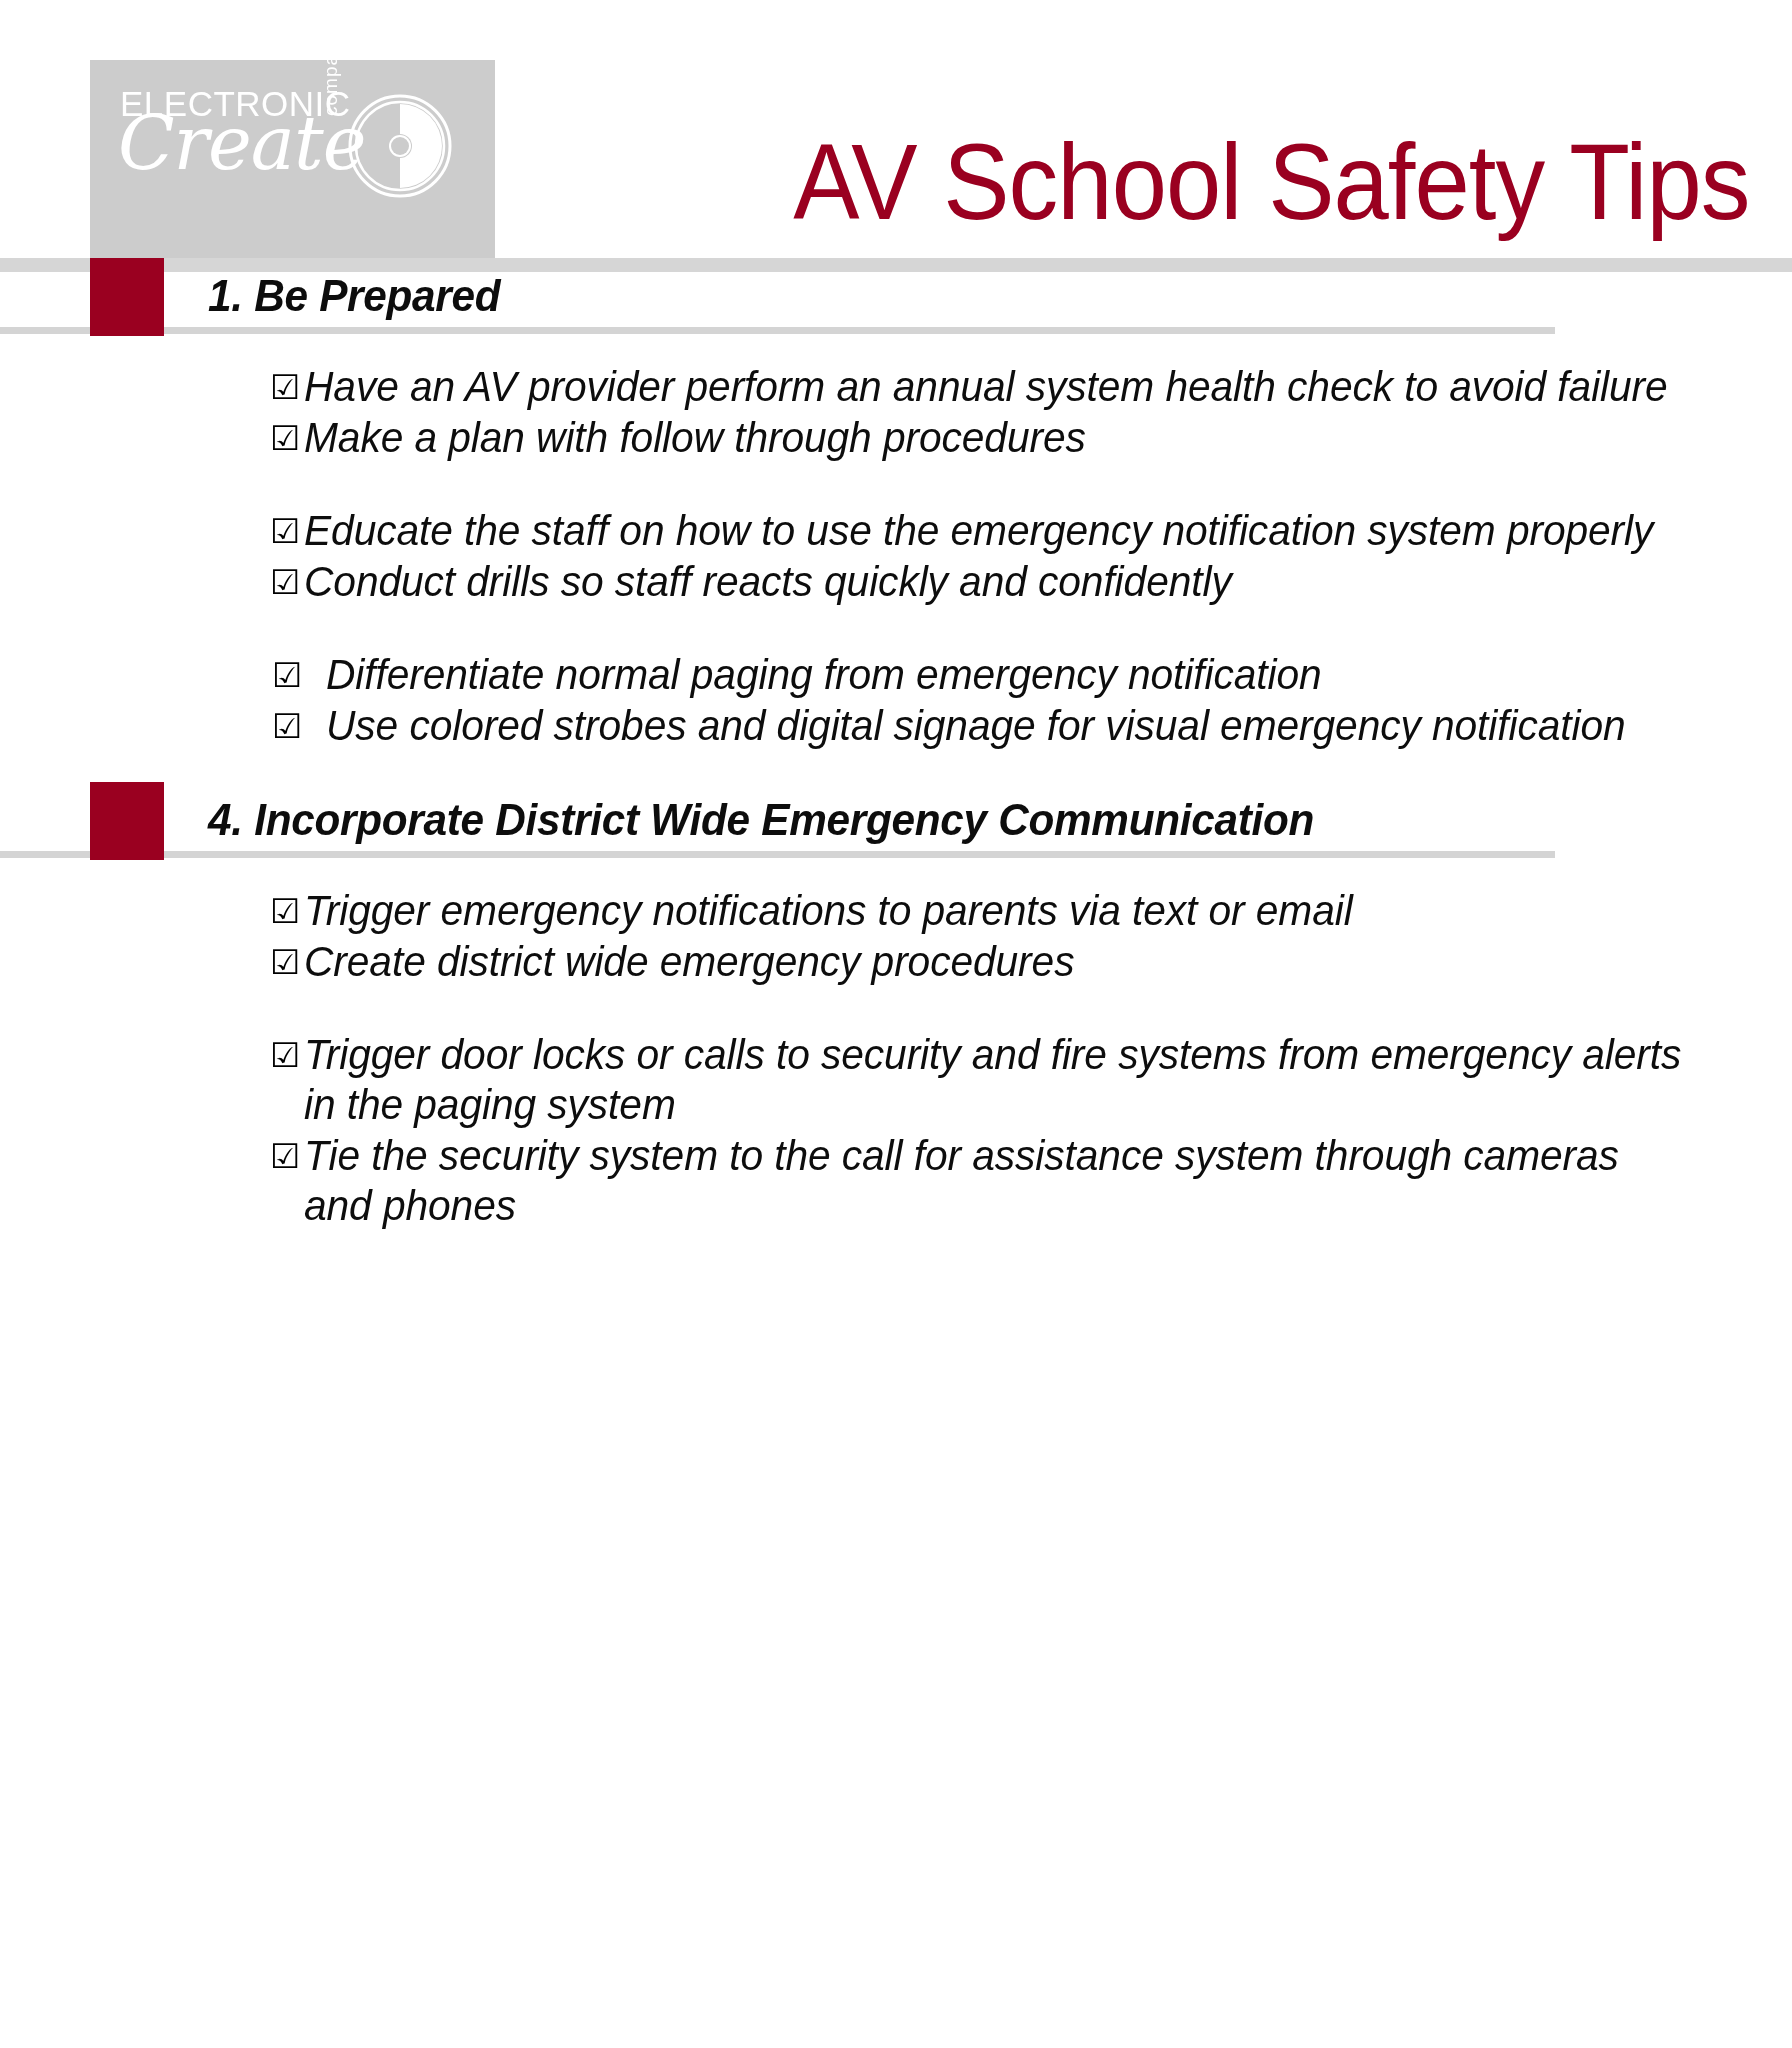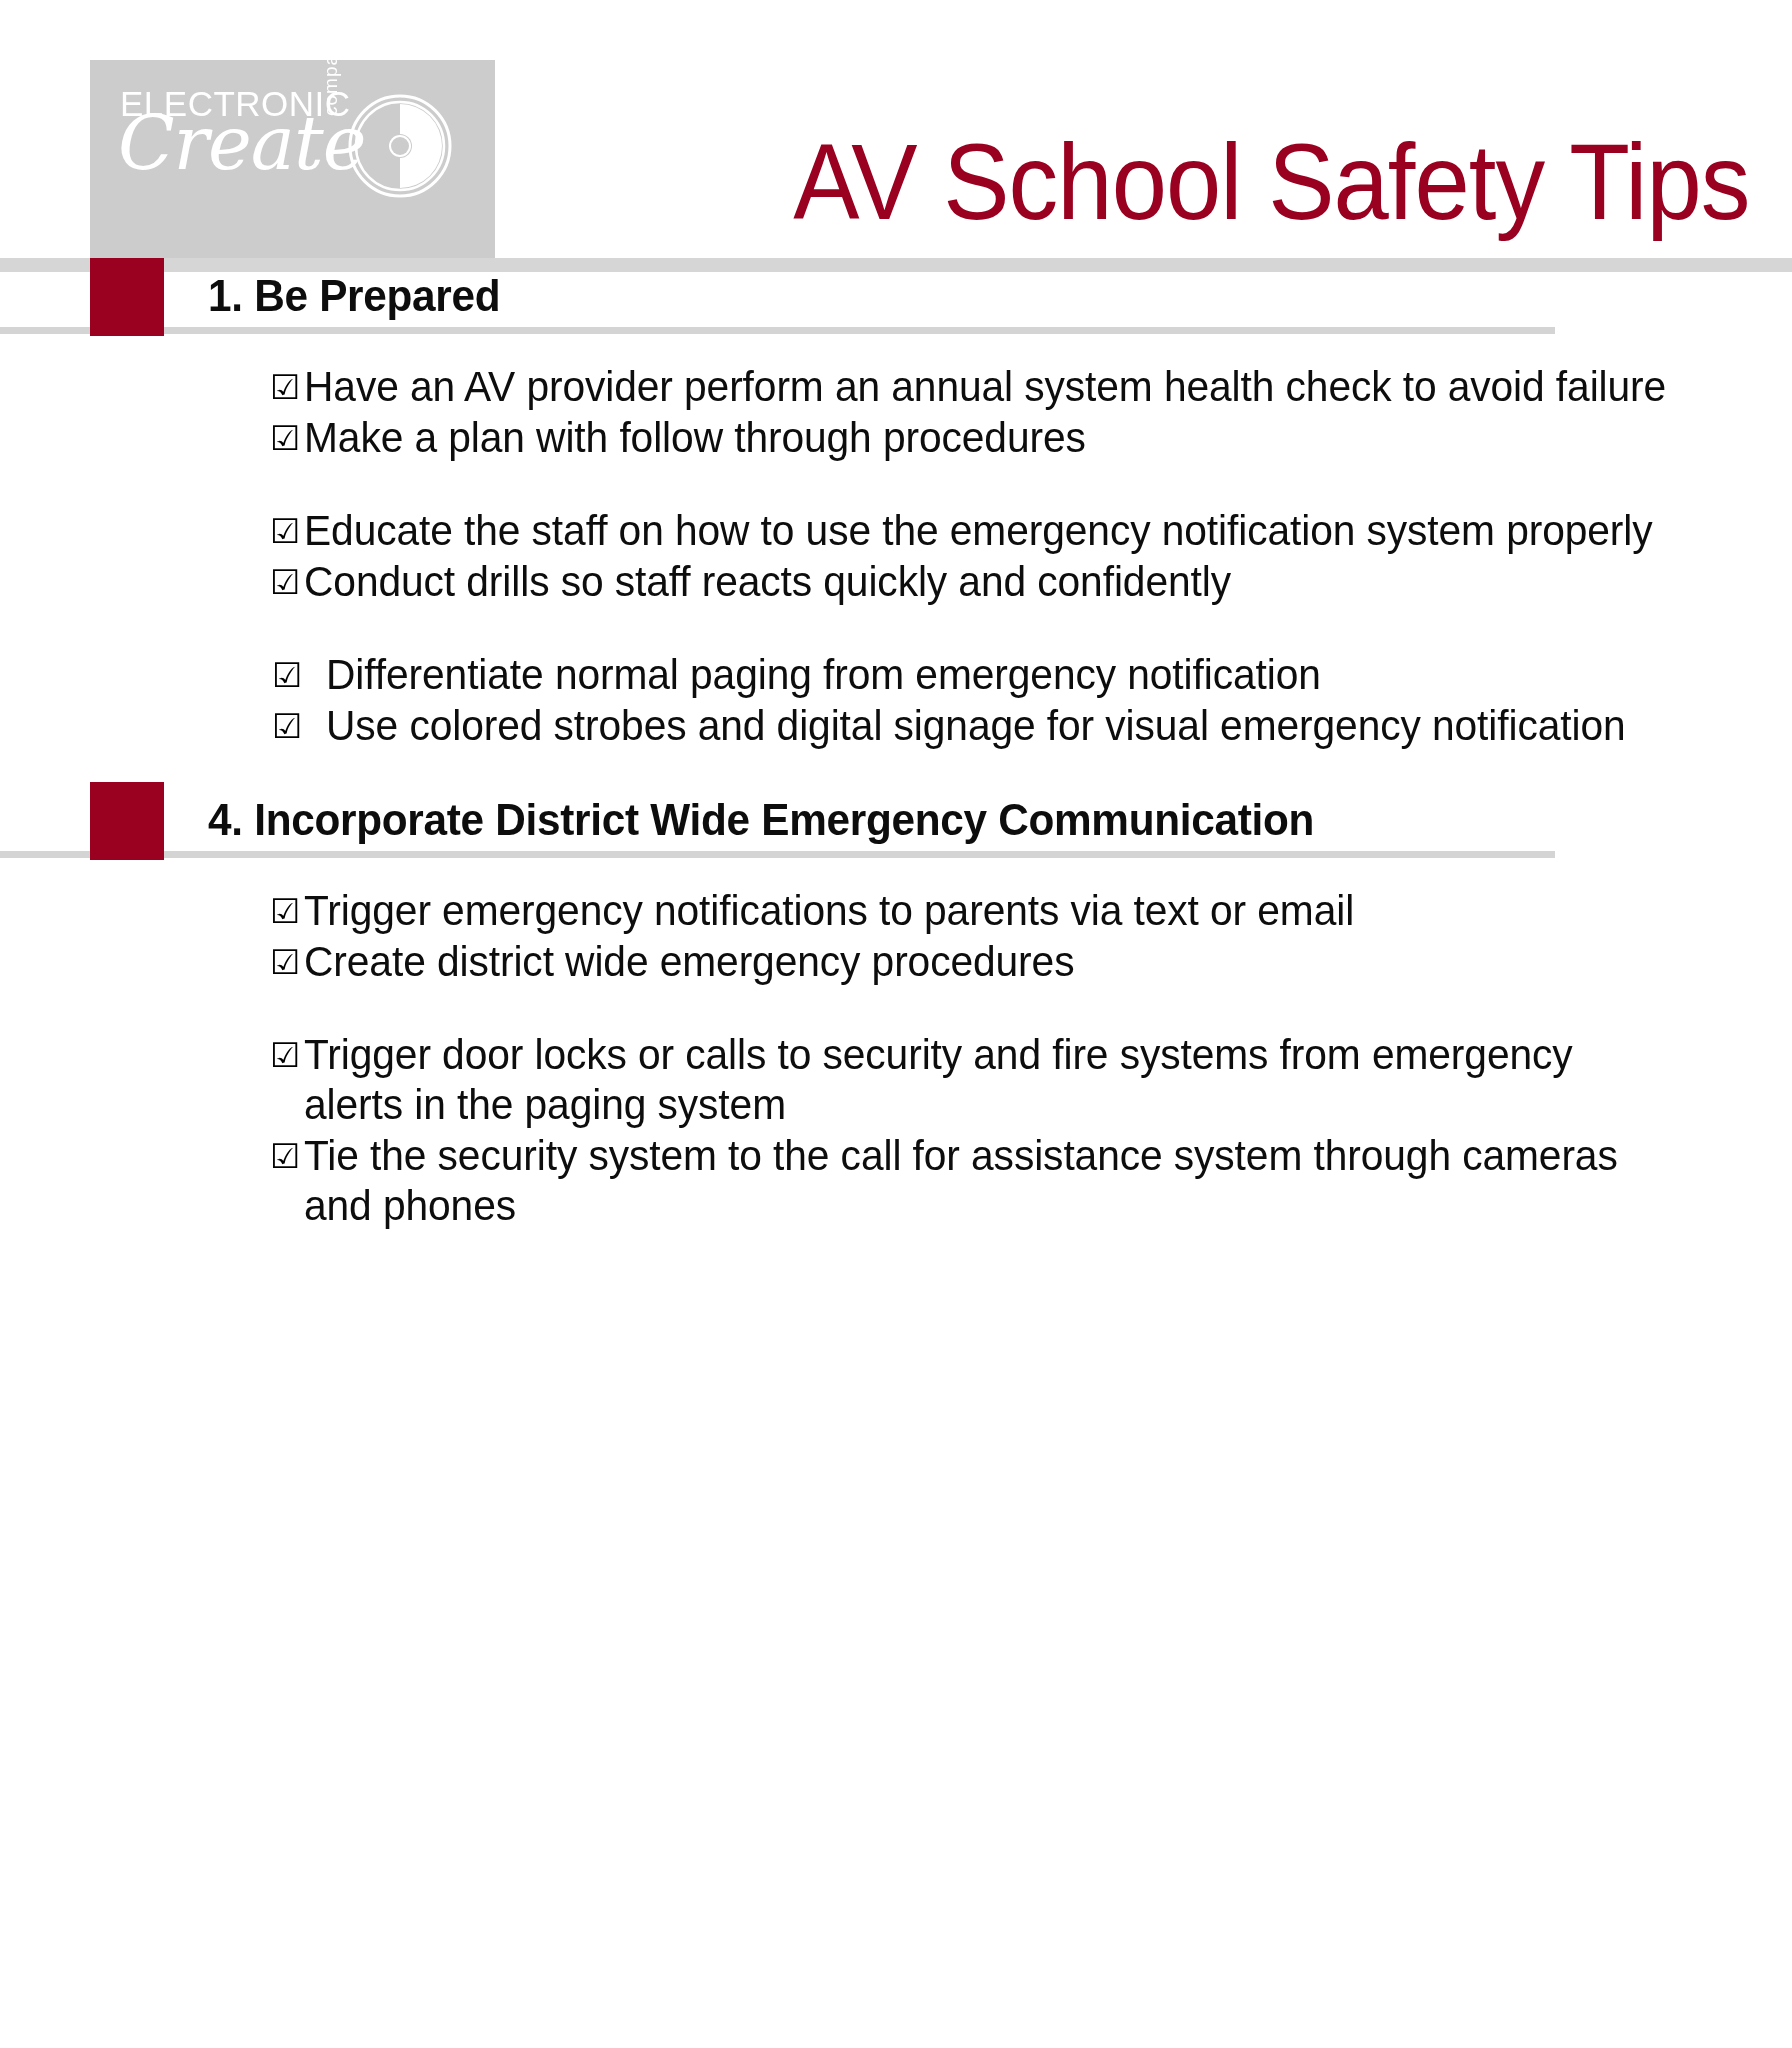--- a/index.html
+++ b/index.html
@@ -120,20 +120,21 @@
     top: 258px;
     width: 1792px;
     height: 14px;
     background: #d6d6d6;
   }
 
   
   .content {
     position: relative;
     padding-top: 26px;
+    font-style: italic;
   }
 
   .section {
     position: relative;
     margin-bottom: 4px;
   }
 
   .section-head {
     position: relative;
     height: 92px;

